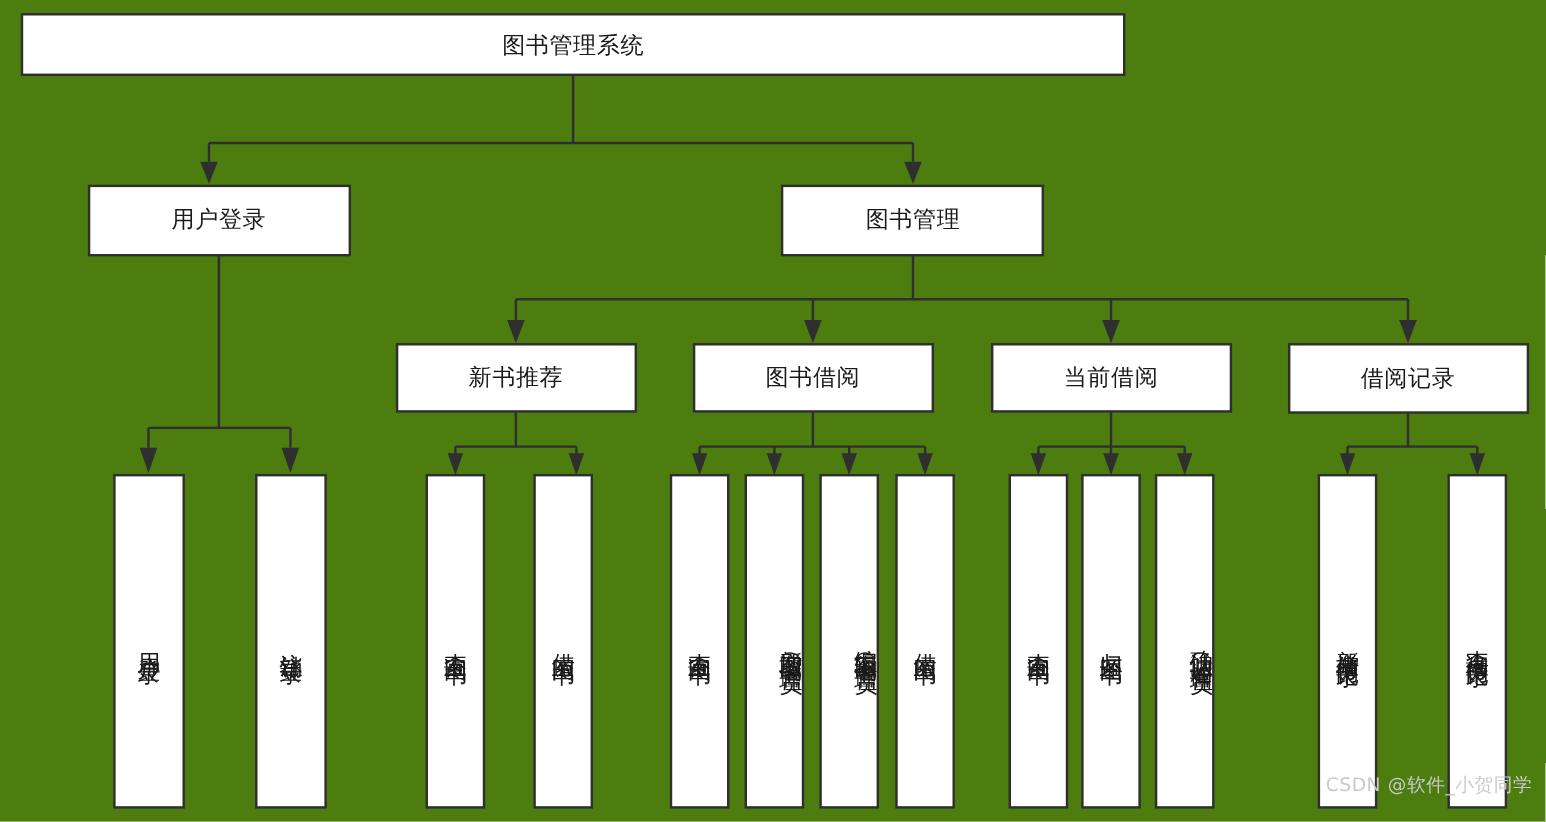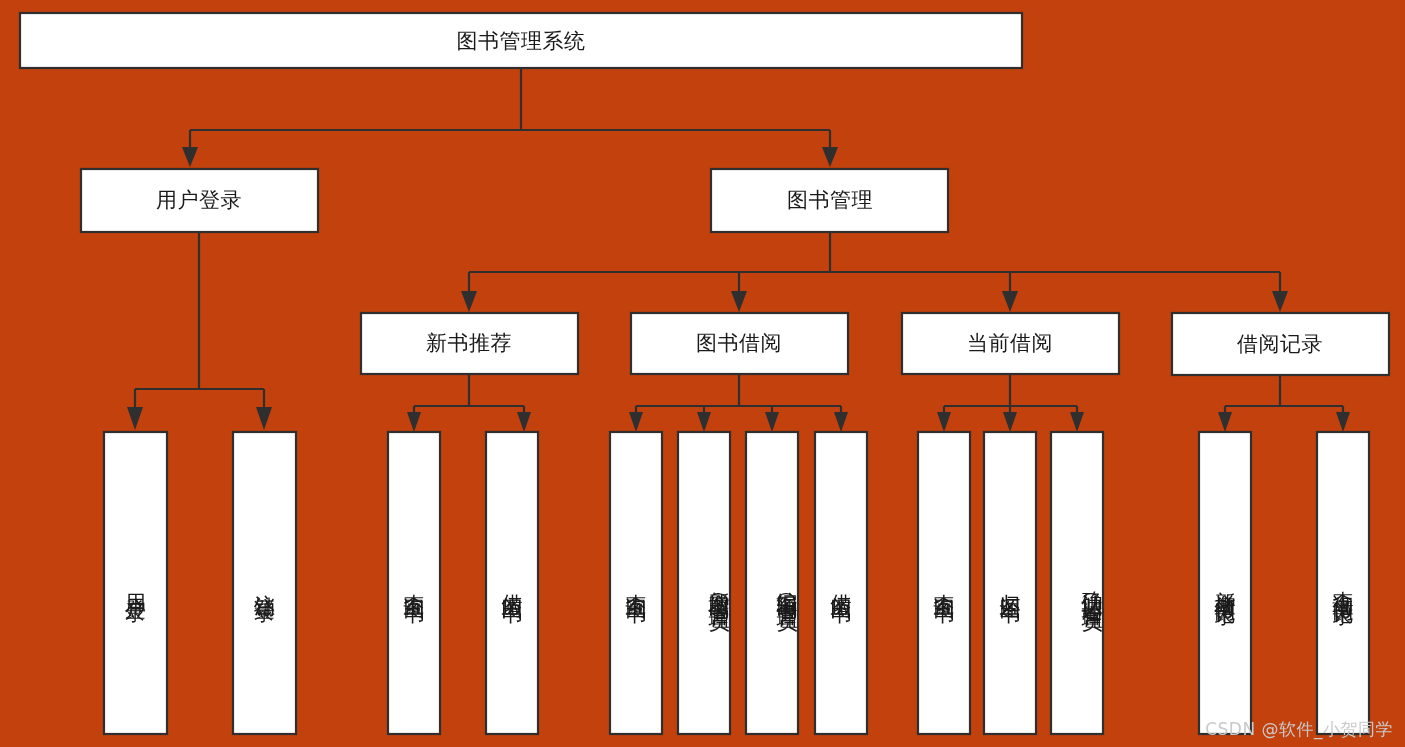--- a/index.html
+++ b/index.html
@@ -8,21 +8,21 @@
     padding: 0;
     background: #ffffff;
   }
   body {
     font-family: "DejaVu Sans", "Liberation Sans", sans-serif;
   }
   #diagram-root {
     position: relative;
     width: 1405px;
     height: 747px;
-    background: #c2410c;
+    background: #4d7c0f;
     overflow: hidden;
   }
   svg#flowchart {
     position: absolute;
     left: 0;
     top: 0;
     width: 1405px;
     height: 747px;
     display: block;
   }
@@ -63,21 +63,21 @@
     justify-content: center;
     white-space: nowrap;
     pointer-events: none;
   }
   .leaf-text.center-v {
     align-items: center;
   }
   .watermark {
     position: absolute;
     right: 12px;
-    bottom: 6px;
+    bottom: 22px;
     font-family: "DejaVu Sans", "Liberation Sans", sans-serif;
     font-size: 17px;
     color: #c9c9c9;
     letter-spacing: 0.5px;
     white-space: nowrap;
   }
 </style>
 </head>
 <body>
 

